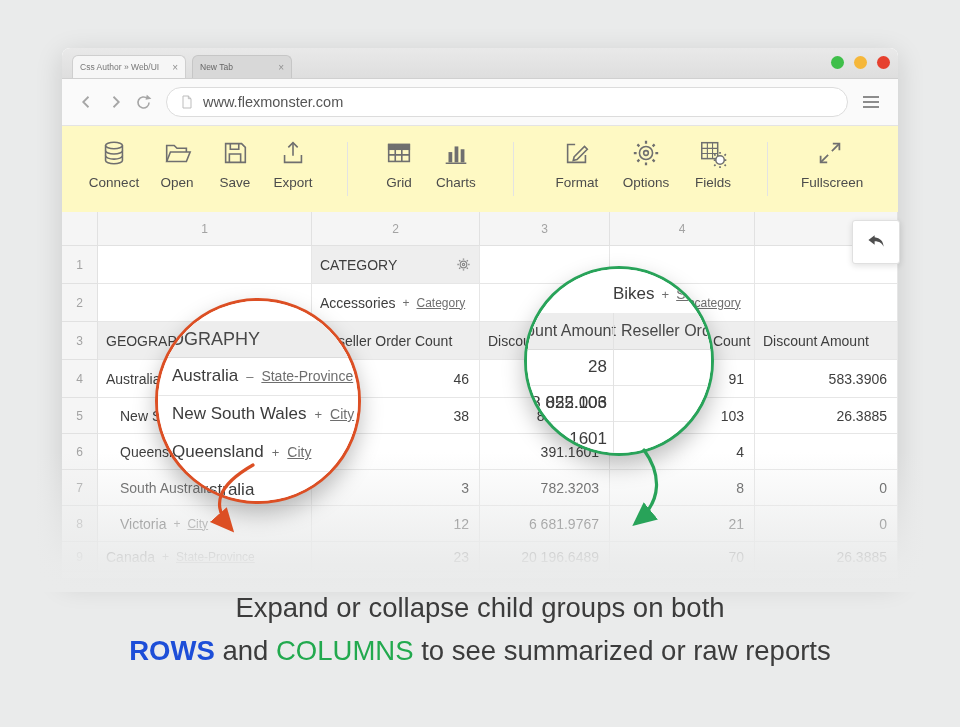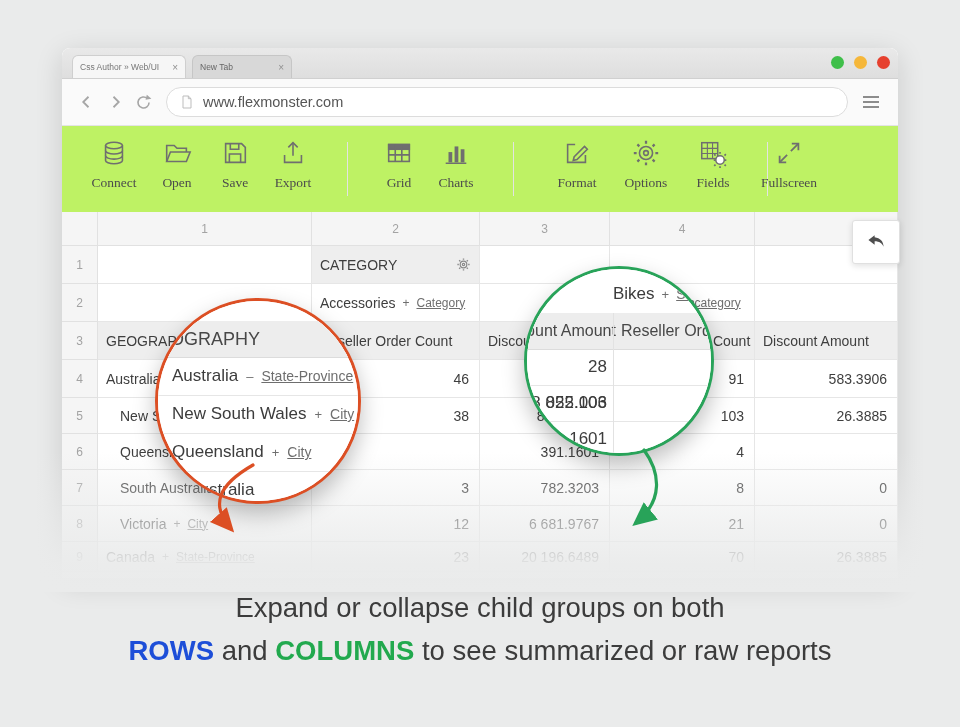--- a/index.html
+++ b/index.html
@@ -18,21 +18,21 @@
   .tab .tlabel{overflow:hidden;white-space:nowrap;text-overflow:ellipsis;}
   .tclose{color:#909090;font-size:10px;margin-left:6px;}
   .light{position:absolute;top:8px;width:13px;height:13px;border-radius:50%;}
   .lg{left:769px;background:#3fbf4a;} .ly{left:792px;background:#f5b73a;} .lr{left:815px;background:#e6402e;}
 
   .navbar{height:46px;background:#fafafa;border-bottom:1px solid #e4e4e4;display:flex;align-items:center;padding:0 12px;}
   .nbtn{width:26px;height:26px;display:flex;align-items:center;justify-content:center;margin-right:2px;}
   .urlfield{flex:1;height:30px;background:#fff;border:1px solid #dcdcdc;border-radius:15px;display:flex;
             align-items:center;padding:0 12px;margin:0 10px 0 8px;font-size:14.5px;color:#555;gap:8px;box-sizing:border-box;}
 
-  .toolbar{position:relative;height:87px;background:#bef264;border-bottom:6px solid #7f1d1d;font-family:Liberation Serif, serif;}
+  .toolbar{position:relative;height:87px;background:#fef9c3;border-bottom:6px solid #7f1d1d;}
   .titem{position:absolute;top:12px;width:58px;text-align:center;font-size:13.5px;color:#4c4c4c;cursor:default;}
   .titem svg{display:block;margin:0 auto 7px;}
   .tsep{position:absolute;top:16px;width:1px;height:54px;background:#e3e3e3;}
 
   
   .grid{position:absolute;left:0;top:164px;width:836px;display:grid;
         grid-template-columns:36px 214px 168px 130px 145px 143px;
         grid-template-rows:34px 38px 38px 38px 38px 36px 36px 36px 36px 30px;
         background:#fff;font-size:14px;color:#3e3e3e;}
   .c{border-right:1px solid #e6e6e6;border-bottom:1px solid #e6e6e6;display:flex;align-items:center;
@@ -79,21 +79,21 @@
   .grownum{position:absolute;left:0;right:0;height:36px;border-bottom:1px solid #e6e6e6;}
   .grownum span{position:absolute;left:0;width:80px;text-align:right;line-height:36px;font-size:17px;color:#3c3c3c;}
   .gn1{top:80px;} .gn2{top:116px;} .gn3{top:152px;}
 
   .arrows{position:absolute;inset:0;z-index:12;pointer-events:none;}
 
   
   .caption{position:absolute;left:0;width:100%;top:586px;text-align:center;font-size:27.5px;color:#3c3c3c;
            line-height:43px;z-index:8;}
   .cap-o{color:#1d4ed8;font-weight:bold;}
-  .cap-g{color:#22a94e;font-weight:bold;}
+  .cap-g{color:#22a94e;font-weight:normal;}
 
   svg{display:inline-block;}
 </style>
 </head>
 <body>
 
 <div class="stage">
 
   <div class="window">
 
@@ -212,21 +212,21 @@
       <div class="titem" style="left:622px">
         <svg width="30" height="30" viewBox="0 0 32 32" fill="none" stroke="#6f6f6f" stroke-width="1.6">
           <rect x="4" y="5" width="17" height="17"></rect>
           <path d="M4 11h17M4 16.5h17M10 5v17M15.5 5v17" stroke-width="1.2"></path>
           <circle cx="23.5" cy="23.5" r="4.5" fill="#fff"></circle>
           <path d="M23.5 16.8v-2M23.5 32.2v-2M30.2 23.5h-2M16.8 23.5h2M28.3 18.7l1.4-1.4M17.3 29.7l1.4-1.4M28.3 28.3l1.4 1.4M17.3 17.3l1.4 1.4" stroke-width="1.8"></path>
         </svg>
         <span>Fields</span>
       </div>
       <div class="tsep" style="left:705px"></div>
-      <div class="titem" style="left:698px">
+      <div class="titem" style="left:739px">
         <svg width="30" height="30" viewBox="0 0 32 32" fill="none" stroke="#6f6f6f" stroke-width="1.9">
           <path d="M19 6h7v7"></path>
             <path d="M26 6l-8 8"></path>
           <path d="M13 26H6v-7"></path>
             <path d="M6 26l8-8"></path>
         </svg>
         <span>Fullscreen</span>
       </div>
     </div>
 

